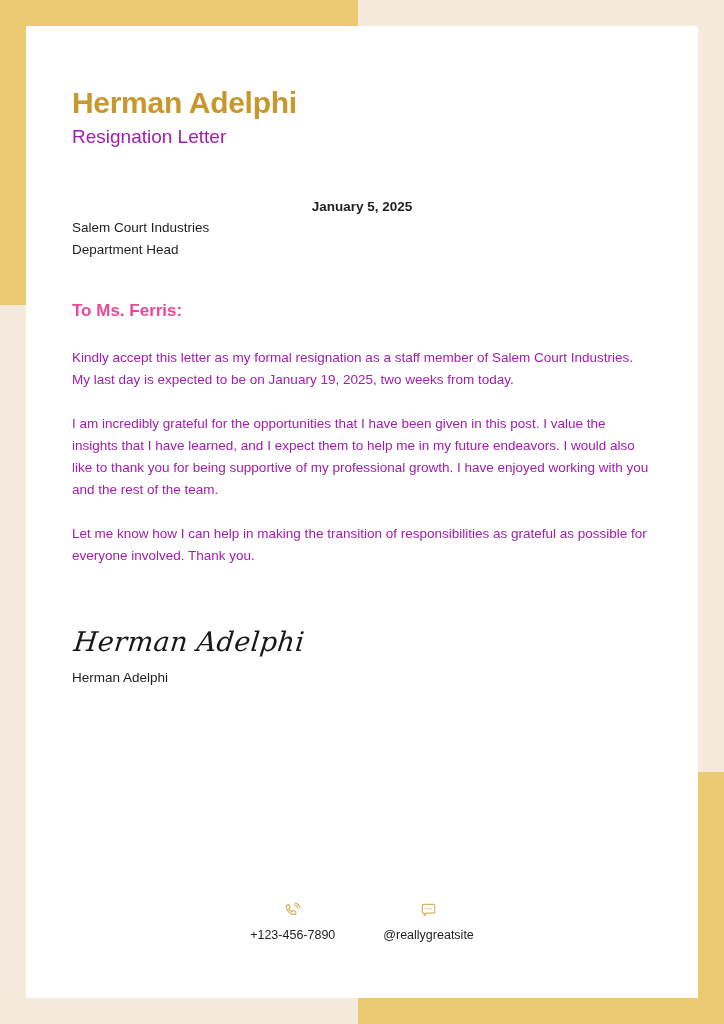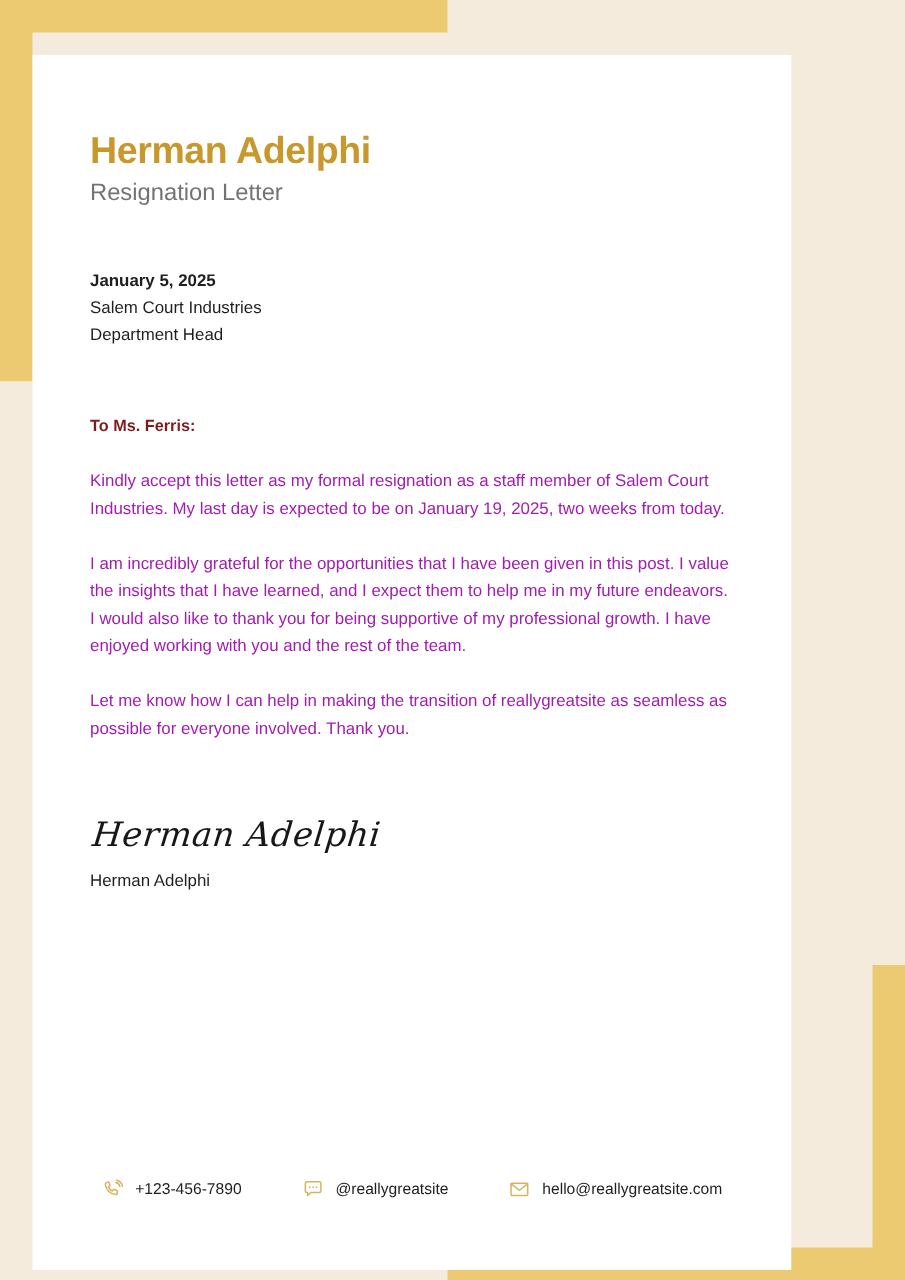--- a/index.html
+++ b/index.html
@@ -46,68 +46,69 @@
     bottom: 0;
     width: 366px;
     height: 26px;
     background: #ebca72;
   }
 
   
   .letter-card {
     position: absolute;
     left: 26px;
-    top: 44px;
-    width: 607px;
+    top: 26px;
+    width: 672px;
     height: 972px;
     background: #ffffff;
     box-sizing: border-box;
     padding: 44px 46px 0 46px;
   }
 
   
   .letter-header {
     margin-top: 16px;
   }
   .sender-name {
     font-size: 30px;
     font-weight: bold;
     color: #c8982c;
     letter-spacing: -0.3px;
     line-height: 1.1;
     margin: 0;
   }
   .letter-subtitle {
     font-size: 19px;
-    color: #737373;
+    color: #a21caf;
     font-weight: normal;
     line-height: 1.35;
     margin: 5px 0 0 0;
   }
 
   
   .recipient-block {
     margin-top: 46px;
     font-size: 13.5px;
     color: #1f1f1f;
     line-height: 21.8px;
   }
   .letter-date {
     font-weight: bold;
+    text-align: center;
   }
   .recipient-line {
     display: block;
   }
 
   
   .salutation {
-    margin-top: 54px;
-    font-size: 13px;
+    margin-top: 40px;
+    font-size: 17px;
     font-weight: bold;
-    color: #7f1d1d;
+    color: #ec4899;
   }
   .body-paragraph {
     margin-top: 22px;
     font-size: 13.5px;
     color: #a21caf;
     line-height: 22px;
     max-width: 580px;
   }
   .body-paragraph:first-of-type {
     margin-top: 26px;
@@ -149,20 +150,21 @@
     align-items: center;
     gap: 48px;
   }
   .contact-item {
     display: flex;
     align-items: center;
     gap: 9px;
     font-size: 12.5px;
     color: #1f1f1f;
     white-space: nowrap;
+    flex-direction: column;
   }
   .contact-icon {
     width: 18px;
     height: 18px;
     flex: 0 0 18px;
     display: flex;
     align-items: center;
     justify-content: center;
   }
   .contact-icon svg {
@@ -187,21 +189,21 @@
   <div class="recipient-block">
     <div class="letter-date">January 5, 2025</div>
     <div class="recipient-line">Salem Court Industries</div>
     <div class="recipient-line">Department Head</div>
   </div>
 
   <div class="salutation">To Ms. Ferris:</div>
 
   <p class="body-paragraph">Kindly accept this letter as my formal resignation as a staff member of Salem Court Industries. My last day is expected to be on January 19, 2025, two weeks from today.</p>
   <p class="body-paragraph">I am incredibly grateful for the opportunities that I have been given in this post. I value the insights that I have learned, and I expect them to help me in my future endeavors. I would also like to thank you for being supportive of my professional growth. I have enjoyed working with you and the rest of the team.</p>
-  <p class="body-paragraph">Let me know how I can help in making the transition of reallygreatsite as seamless as possible for everyone involved. Thank you.</p>
+  <p class="body-paragraph">Let me know how I can help in making the transition of responsibilities as grateful as possible for everyone involved. Thank you.</p>
 
   <div class="closing-block">
     <div class="signature-script">Herman Adelphi</div>
     <div class="signature-name">Herman Adelphi</div>
   </div>
 
   <div class="letter-footer">
 
     <div class="contact-item">
       <span class="contact-icon">
@@ -219,24 +221,15 @@
         <svg width="17" height="17" viewBox="0 0 24 24" fill="none" stroke="#d4b45e" stroke-width="1.7" stroke-linecap="round" stroke-linejoin="round">
           <path d="M3.2 5.4c0-1.1 0.9-2 2-2h13.6c1.1 0 2 0.9 2 2v8.2c0 1.1-0.9 2-2 2H9.5l-3.6 3.4v-3.4H5.2c-1.1 0-2-0.9-2-2z"></path>
           <circle cx="8.2" cy="9.5" r="0.95" fill="#d4b45e" stroke="none"></circle>
           <circle cx="12" cy="9.5" r="0.95" fill="#d4b45e" stroke="none"></circle>
           <circle cx="15.8" cy="9.5" r="0.95" fill="#d4b45e" stroke="none"></circle>
         </svg>
       </span>
       <span>@reallygreatsite</span>
     </div>
 
-    <div class="contact-item">
-      <span class="contact-icon">
-        <svg width="17" height="17" viewBox="0 0 24 24" fill="none" stroke="#d4b45e" stroke-width="1.7" stroke-linecap="round" stroke-linejoin="round">
-          <rect x="2.6" y="5" width="18.8" height="14" rx="1.2"></rect>
-          <path d="M2.6 5.8 L12 13 L21.4 5.8"></path>
-        </svg>
-      </span>
-      <span>hello@reallygreatsite.com</span>
-    </div>
 
   </div>
 </div>
 
 </body></html>

